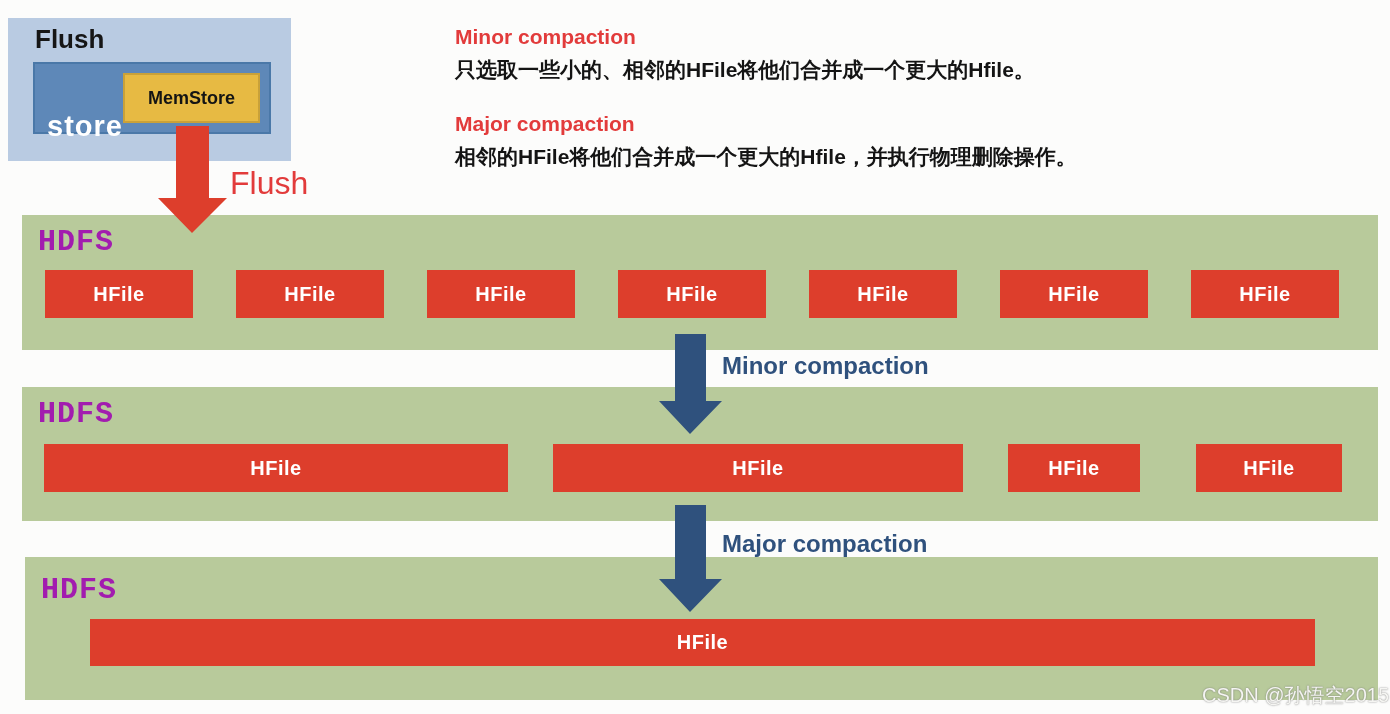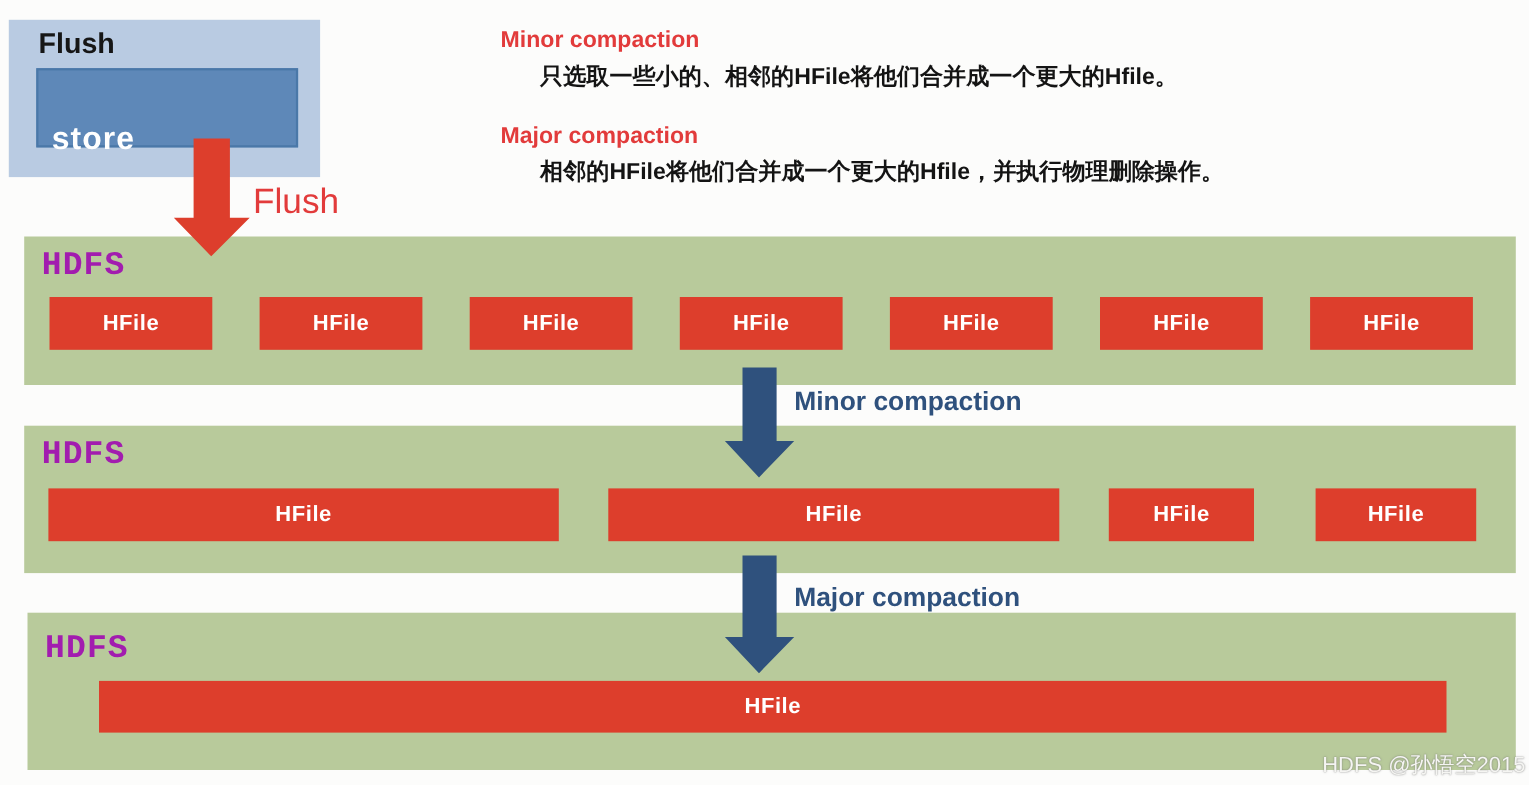--- a/index.html
+++ b/index.html
@@ -17,21 +17,21 @@
   .store-box{left:25px;top:44px;width:238px;height:72px;background:var(--store-blue,#5e88b8);border:2px solid var(--store-border,#4a78a8);box-sizing:border-box;}
   .store-label{left:12px;top:0;height:68px;display:flex;align-items:center;font-size:29px;font-weight:bold;color:#fff;letter-spacing:1px;margin-top:28px;}
   .memstore-box{left:88px;top:9px;width:137px;height:50px;background:var(--memstore-yellow,#e7ba43);border:2px solid var(--memstore-border,#c9a139);box-sizing:border-box;display:flex;align-items:center;justify-content:center;}
   .memstore-label{font-size:18px;font-weight:bold;color:#141414;}
 
   .flush-label{left:230px;top:165px;font-size:32px;font-weight:normal;color:var(--label-red,#e23b3b);}
 
   
   .legend{left:455px;top:24px;width:920px;}
   .legend-title{font-size:21px;font-weight:bold;color:var(--label-red,#e23b3b);line-height:1.25;}
-  .legend-desc{font-size:21px;font-weight:bold;color:#141414;line-height:1.3;margin-top:6px;margin-left:36px;}
+  .legend-desc{font-size:21px;font-weight:bold;color:#141414;line-height:1.3;margin-top:6px;}
   .legend-gap{height:27px;}
 
   
   .band{left:22px;width:1356px;background:var(--band-green,#b8ca9b);}
   .band-1{top:215px;height:135px;}
   .band-2{top:387px;height:134px;}
   .band-3{top:557px;left:25px;width:1353px;height:143px;}
   .band-title{position:absolute;left:16px;top:10px;font-size:30px;font-weight:bold;color:#a21caf;letter-spacing:1px;font-family:Liberation Mono, monospace;}
   .band-3 .band-title{top:16px;}
 
@@ -55,20 +55,23 @@
   .watermark{left:1202px;top:682px;font-size:20px;color:#f5f5f2;
     text-shadow:0 0 2px rgba(110,110,110,.65),0 0 1px rgba(110,110,110,.5);}
 </style>
 </head>
 <body>
 
 <div class="abs region-box">
   <div class="abs region-title">Flush</div>
   <div class="abs store-box">
     <div class="abs store-label">store</div>
+    <div class="abs memstore-box">
+      <span class="memstore-label">MemStore</span>
+    </div>
   </div>
 </div>
 
 <div class="abs flush-label">Flush</div>
 
 <div class="abs legend">
   <div class="legend-title">Minor compaction</div>
   <div class="legend-desc">只选取一些小的、相邻的HFile将他们合并成一个更大的Hfile。</div>
   <div class="legend-gap"></div>
   <div class="legend-title">Major compaction</div>
@@ -130,13 +133,13 @@
 
 <div class="abs flow-label flow-1">Minor compaction</div>
 <div class="abs flow-label flow-2">Major compaction</div>
 
 <svg class="abs arrow-layer" viewBox="0 0 1390 714" xmlns="http://www.w3.org/2000/svg">
   <polygon points="176,126 209,126 209,198 227,198 192,233 158,198 176,198" fill="var(--hfile-red,#dd3e2c)"></polygon>
   <polygon points="675,334 706,334 706,401 722,401 690,434 659,401 675,401" fill="var(--arrow-navy,#2f517d)"></polygon>
   <polygon points="675,505 706,505 706,579 722,579 690,612 659,579 675,579" fill="var(--arrow-navy,#2f517d)"></polygon>
 </svg>
 
-<div class="abs watermark">HDFS @孙悟空2015</div>
+<div class="abs watermark">CSDN @孙悟空2015</div>
 
 </body></html>

